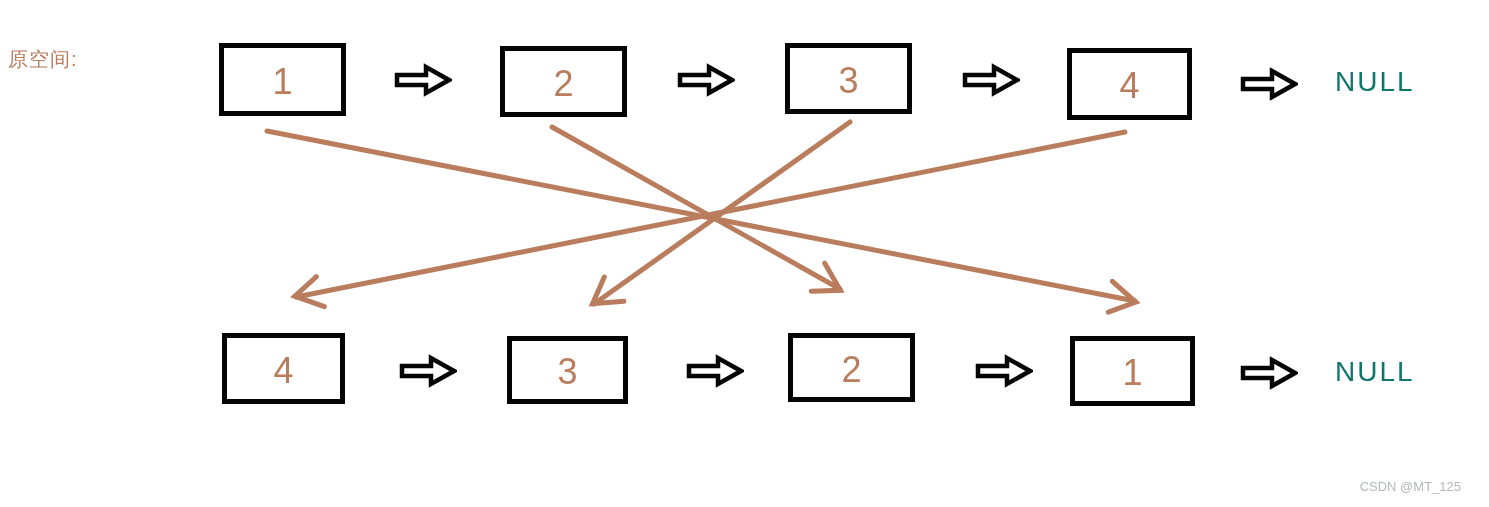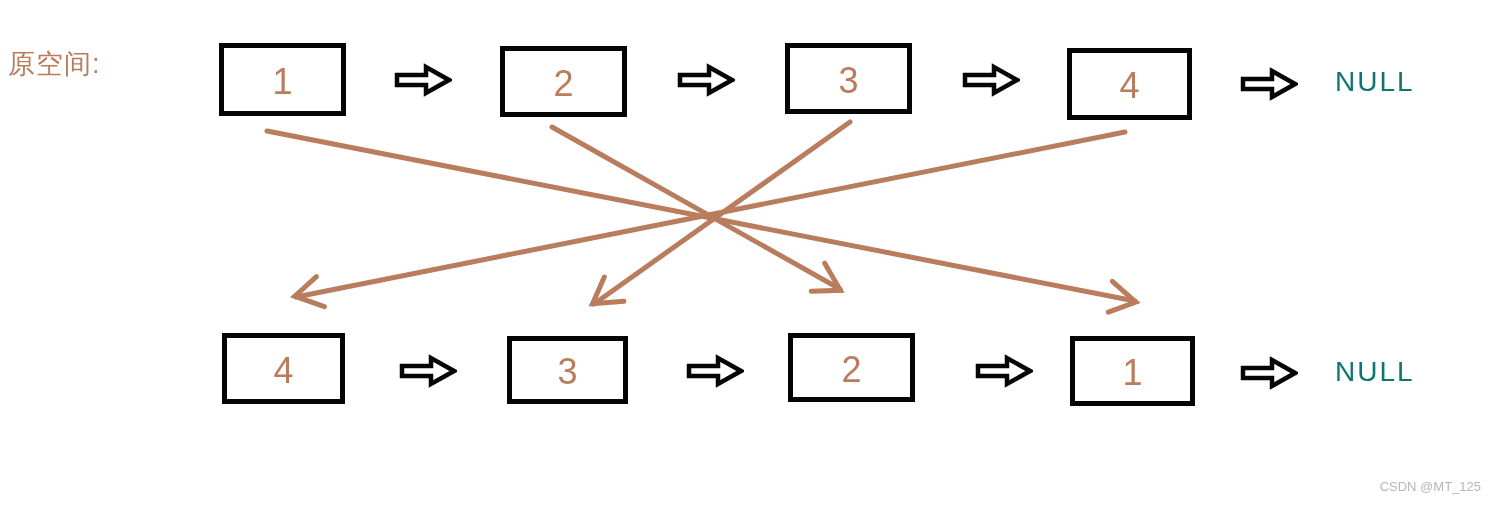--- a/index.html
+++ b/index.html
@@ -12,21 +12,21 @@
     position: relative;
     width: 1489px;
     height: 507px;
     background: #ffffff;
     overflow: hidden;
   }
   
   .row-label {
     position: absolute;
     color: #B97C5C;
-    font-size: 27px;
+    font-size: 20px;
     letter-spacing: 1px;
     white-space: nowrap;
   }
   
   .node-box {
     position: absolute;
     border: 5px solid #050505;
     background: #ffffff;
     display: flex;
     align-items: center;
@@ -57,21 +57,21 @@
   .mapping-layer {
     position: absolute;
     left: 0;
     top: 0;
     width: 1489px;
     height: 507px;
     pointer-events: none;
   }
   .watermark {
     position: absolute;
-    right: 8px;
+    right: 28px;
     top: 479px;
     color: #b4b7bb;
     font-size: 13px;
     white-space: nowrap;
   }
 </style>
 </head>
 <body>
 
 <div class="canvas">

